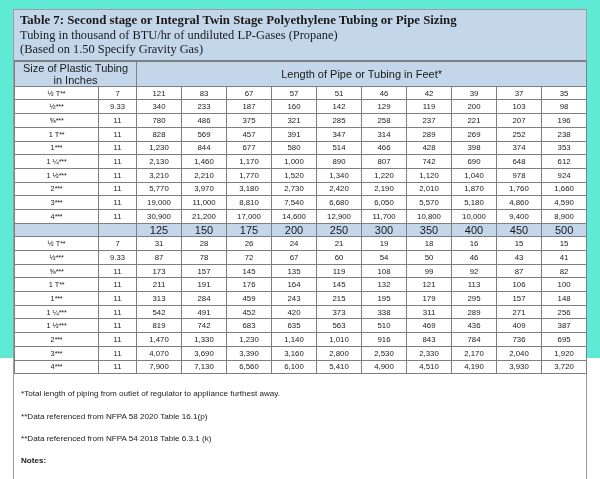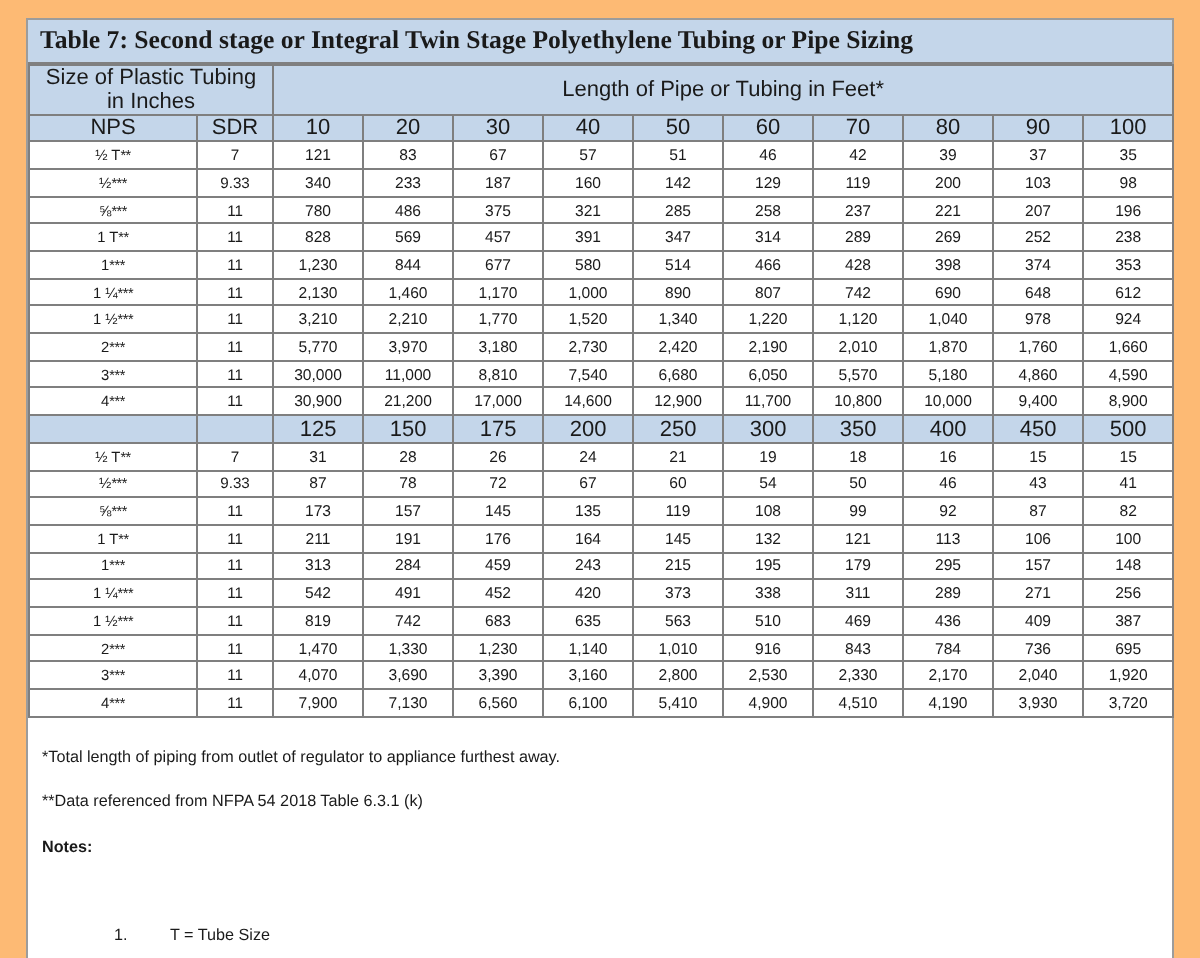--- a/index.html
+++ b/index.html
@@ -9,22 +9,22 @@
   }
   body {
     width: 600px;
     height: 479px;
     font-family: "Liberation Sans", sans-serif;
     overflow: hidden;
   }
   #page {
     position: relative;
     width: 600px;
-    height: 479px;
-    background: #fdba74;
+    height: 358px;
+    background: #5eead4;
     text-decoration: underline;
   }
   .table-frame {
     position: absolute;
     left: 13px;
     top: 9px;
     width: 574px;
     border: 1px solid #9c9c9c;
     box-sizing: border-box;
     background: #ffffff;
@@ -132,20 +132,22 @@
   }
 </style>
 </head>
 <body>
 
 <div id="page">
   <div class="table-frame">
 
     <div class="title-block">
       <div class="title-line main">Table 7: Second stage or Integral Twin Stage Polyethylene Tubing or Pipe Sizing</div>
+      <div class="title-line">Tubing in thousand of BTU/hr of undiluted LP-Gases (Propane)</div>
+      <div class="title-line">(Based on 1.50 Specify Gravity Gas)</div>
     </div>
 
     <table class="grid">
       <colgroup>
         <col style="width:84px">
         <col style="width:38px">
         <col style="width:45px">
           <col style="width:45px">
           <col style="width:45px">
         <col style="width:45px">
@@ -153,34 +155,20 @@
           <col style="width:45px">
         <col style="width:45px">
           <col style="width:45px">
           <col style="width:45px">
         <col style="width:45px">
       </colgroup>
       <tbody id="grid-body">
           <tr>
             <td class="hdr-blue grp-hdr" colspan="2">Size of Plastic Tubing<br>in Inches</td>
             <td class="hdr-blue grp-hdr hdr-left" colspan="10">Length of Pipe or Tubing in Feet*</td>
-          </tr>
-          <tr>
-            <td class="hdr-blue">NPS</td>
-            <td class="hdr-blue">SDR</td>
-            <td class="hdr-blue">10</td>
-            <td class="hdr-blue">20</td>
-            <td class="hdr-blue">30</td>
-            <td class="hdr-blue">40</td>
-            <td class="hdr-blue">50</td>
-            <td class="hdr-blue">60</td>
-            <td class="hdr-blue">70</td>
-            <td class="hdr-blue">80</td>
-            <td class="hdr-blue">90</td>
-            <td class="hdr-blue">100</td>
           </tr>
           <tr>
             <td class="nps">½ T<span class="sup">**</span></td>
             <td class="sdr">7</td>
             <td class="val">121</td>
             <td class="val">83</td>
             <td class="val">67</td>
             <td class="val">57</td>
             <td class="val">51</td>
             <td class="val">46</td>
@@ -283,21 +271,21 @@
             <td class="val">2,420</td>
             <td class="val">2,190</td>
             <td class="val">2,010</td>
             <td class="val">1,870</td>
             <td class="val">1,760</td>
             <td class="val">1,660</td>
           </tr>
           <tr>
             <td class="nps">3<span class="sup">***</span></td>
             <td class="sdr">11</td>
-            <td class="val">30,000</td>
+            <td class="val">19,000</td>
             <td class="val">11,000</td>
             <td class="val">8,810</td>
             <td class="val">7,540</td>
             <td class="val">6,680</td>
             <td class="val">6,050</td>
             <td class="val">5,570</td>
             <td class="val">5,180</td>
             <td class="val">4,860</td>
             <td class="val">4,590</td>
           </tr>
@@ -467,20 +455,21 @@
             <td class="val">4,510</td>
             <td class="val">4,190</td>
             <td class="val">3,930</td>
             <td class="val">3,720</td>
           </tr>
         </tbody>
     </table>
 
     <div class="notes">
       <div class="note-line">*Total length of piping from outlet of regulator to appliance furthest away.</div>
+      <div class="note-line">**Data referenced from NFPA 58 2020  Table 16.1(p)</div>
       <div class="note-line">**Data referenced from NFPA 54 2018 Table 6.3.1 (k)</div>
       <div class="note-line bold">Notes:</div>
       <div class="note-item"><span class="note-num light">1.</span><span>T = Tube Size</span></div>
       <div class="note-item"><span class="note-num">2.</span><span>All entries are rounded to 3 significant digits</span></div>
     </div>
 
   </div>
 </div>
 
 </body></html>

